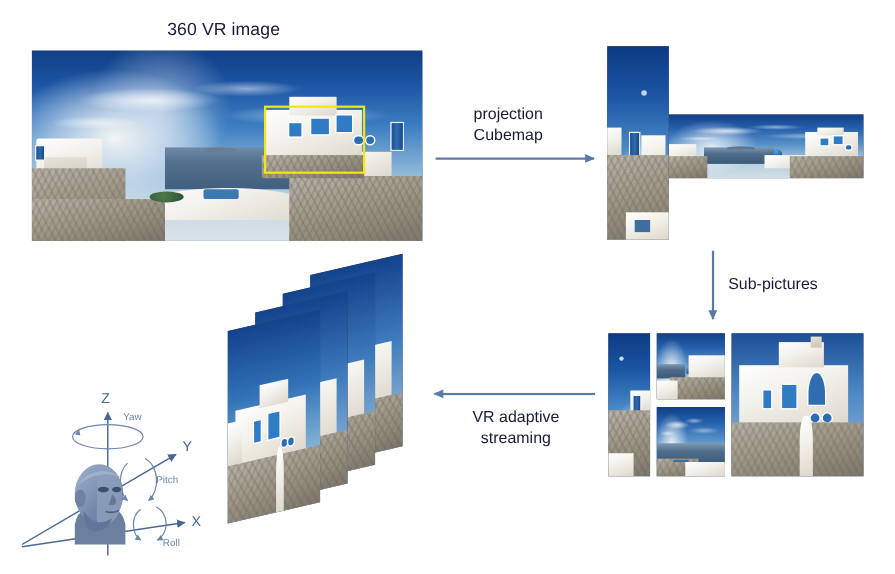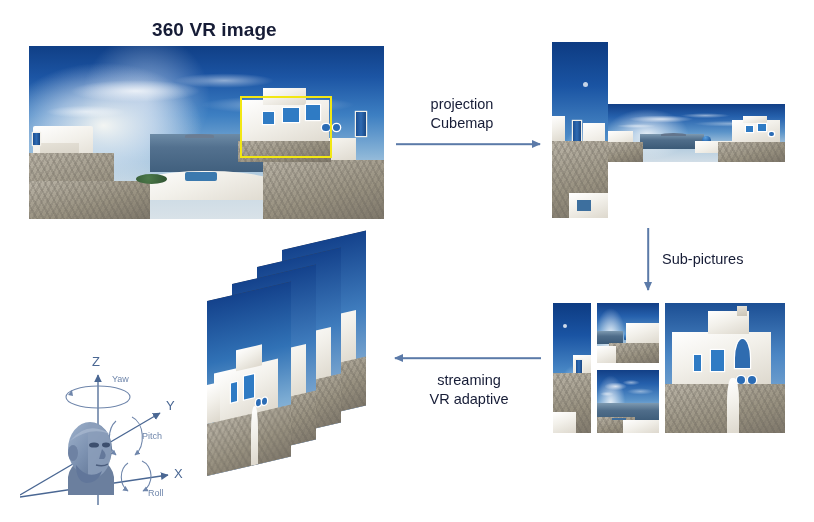--- a/index.html
+++ b/index.html
@@ -12,22 +12,22 @@
     height: 522px;
     position: relative;
     overflow: hidden;
     font-family: "Liberation Sans", sans-serif;
     color: #141a33;
   }
 
   
   .title {
     position: absolute;
-    font-size: 19px;
-    font-weight: 700;
+    font-size: 16px;
+    font-weight: 400;
     color: #161c36;
     letter-spacing: 0.1px;
     white-space: nowrap;
   }
   .step-label {
     position: absolute;
     font-size: 14.5px;
     line-height: 19px;
     font-weight: 400;
     color: #161c36;
@@ -320,22 +320,22 @@
   <div class="circ" style="left:69%; top:56%; width:7%; height:6.5%;"></div>
   <div class="stone" style="left:0%; top:62%; width:100%; height:38%;"></div>
   <div class="bldg" style="left:52%; top:58%; width:10%; height:42%; border-radius:40% 40% 0 0;"></div>
 </div>
 
 <div class="arrow-h" style="left:395px; top:352px; width:146px; height:12px;">
   <div class="arrow-line-h"></div>
   <div class="arrow-head-l"></div>
 </div>
 <div class="step-label center" style="left:405px; top:371px; width:128px;">
+  <div>VR adaptive</div>
   <div>streaming</div>
-  <div>VR adaptive</div>
 </div>
 
 <div style="position:absolute; left:205px; top:250px; width:160px; height:200px;">
 
   <div class="photo" style="left:77px; top:0px; width:84px; height:175px; transform:skewY(-13deg); transform-origin:top left;">
     <div class="ph-layer" style="background:linear-gradient(to bottom,#14428c 0%, #3f7cbd 44%, #a9c6dd 100%);"></div>
     <div class="bldg" style="left:4%; top:44%; width:84%; height:30%;"></div>
     <div class="bldg" style="left:30%; top:34%; width:36%; height:12%;"></div>
     <div class="win" style="left:38%; top:52%; width:12%; height:10%;"></div>
     <div class="stone" style="left:0%; top:72%; width:100%; height:28%;"></div>

